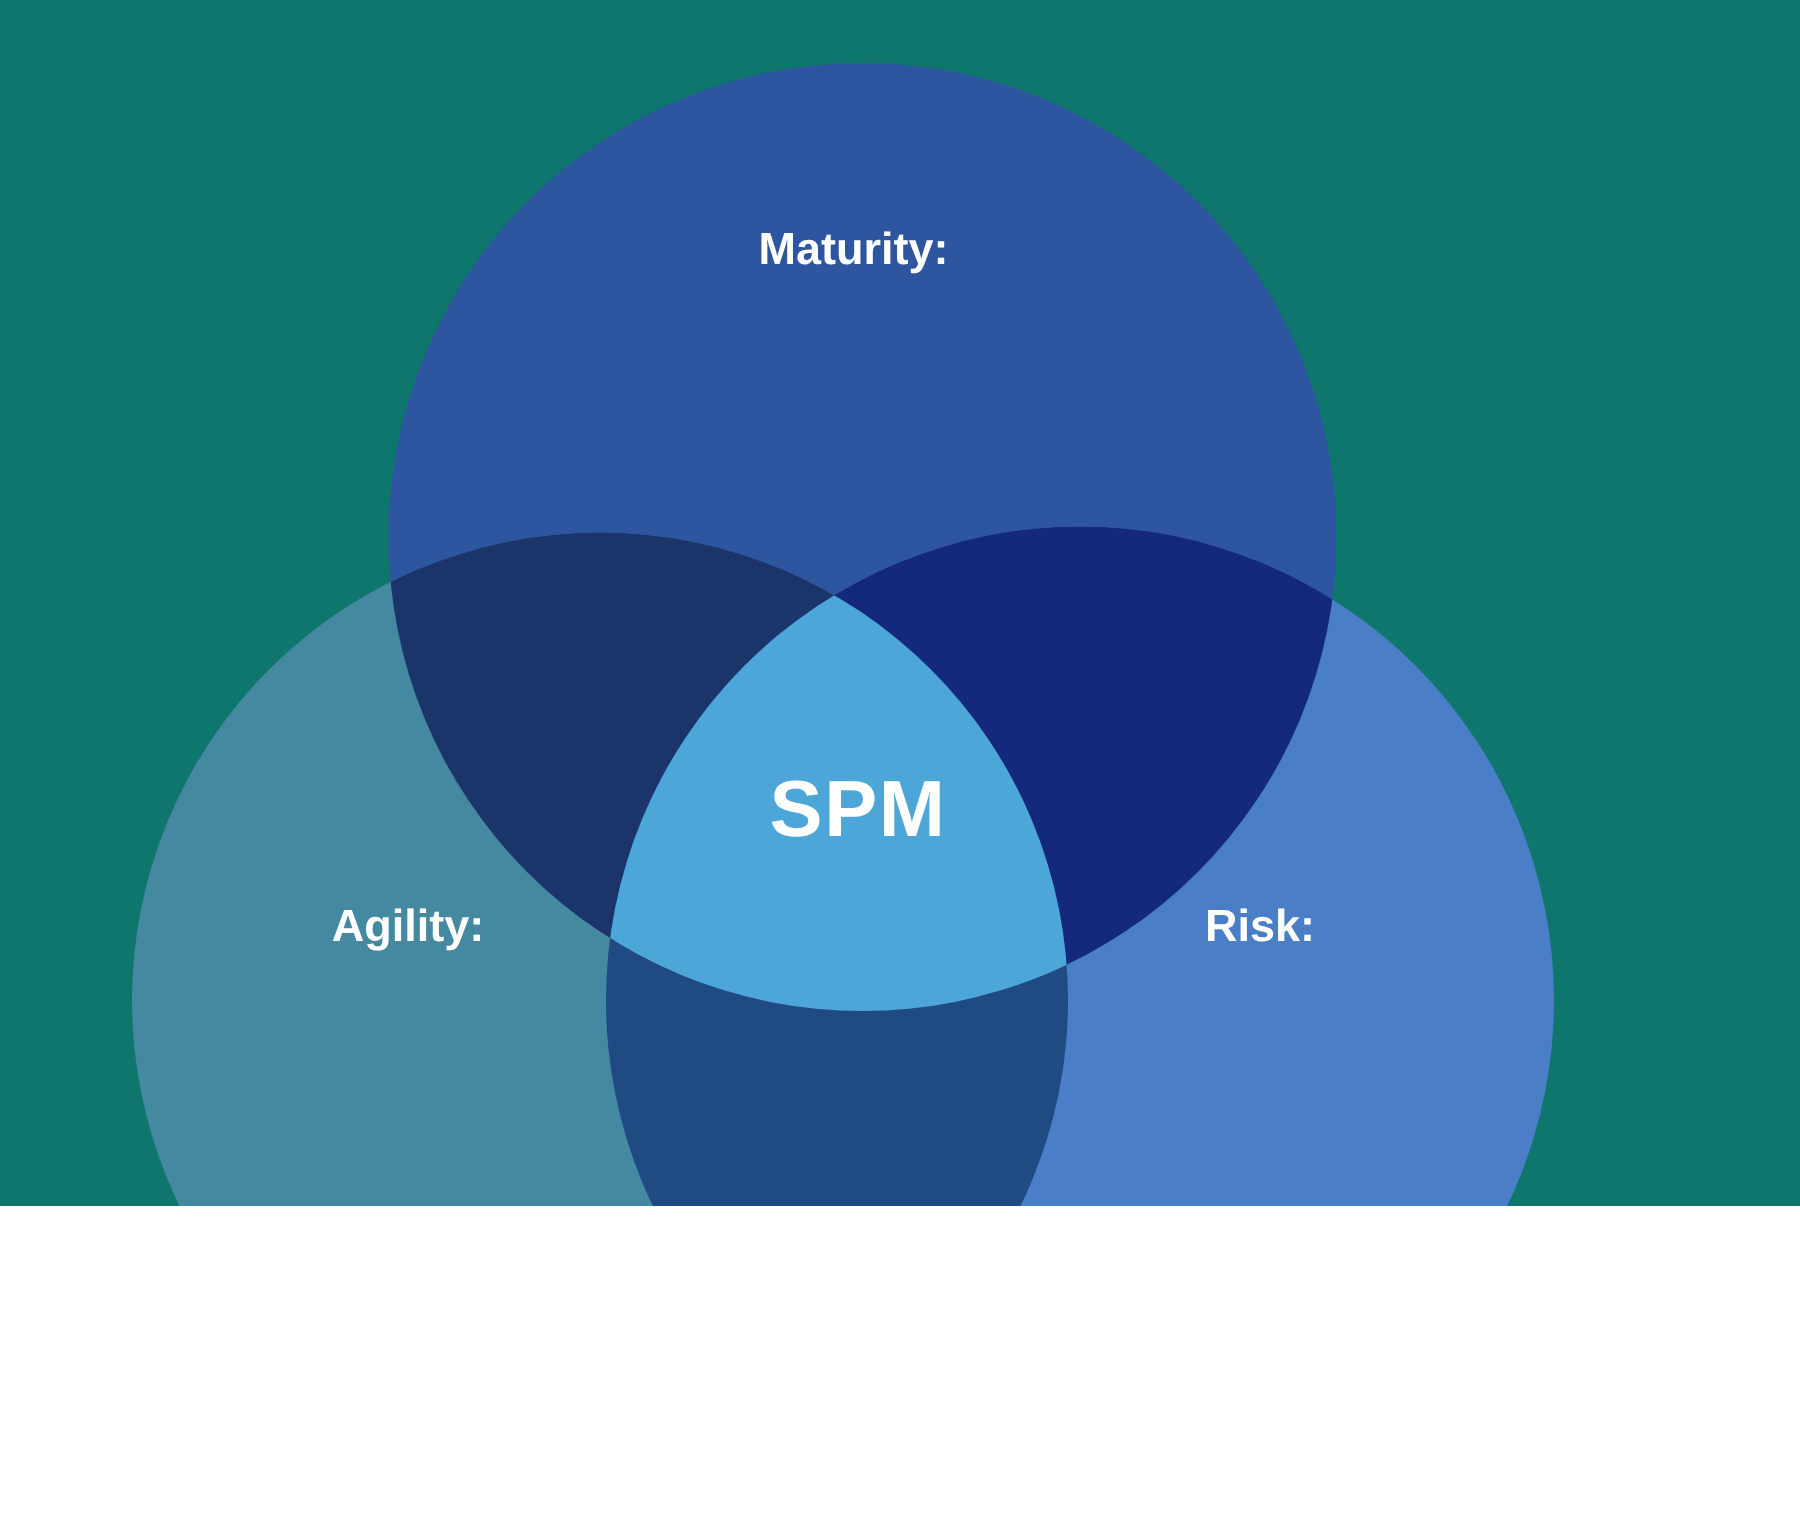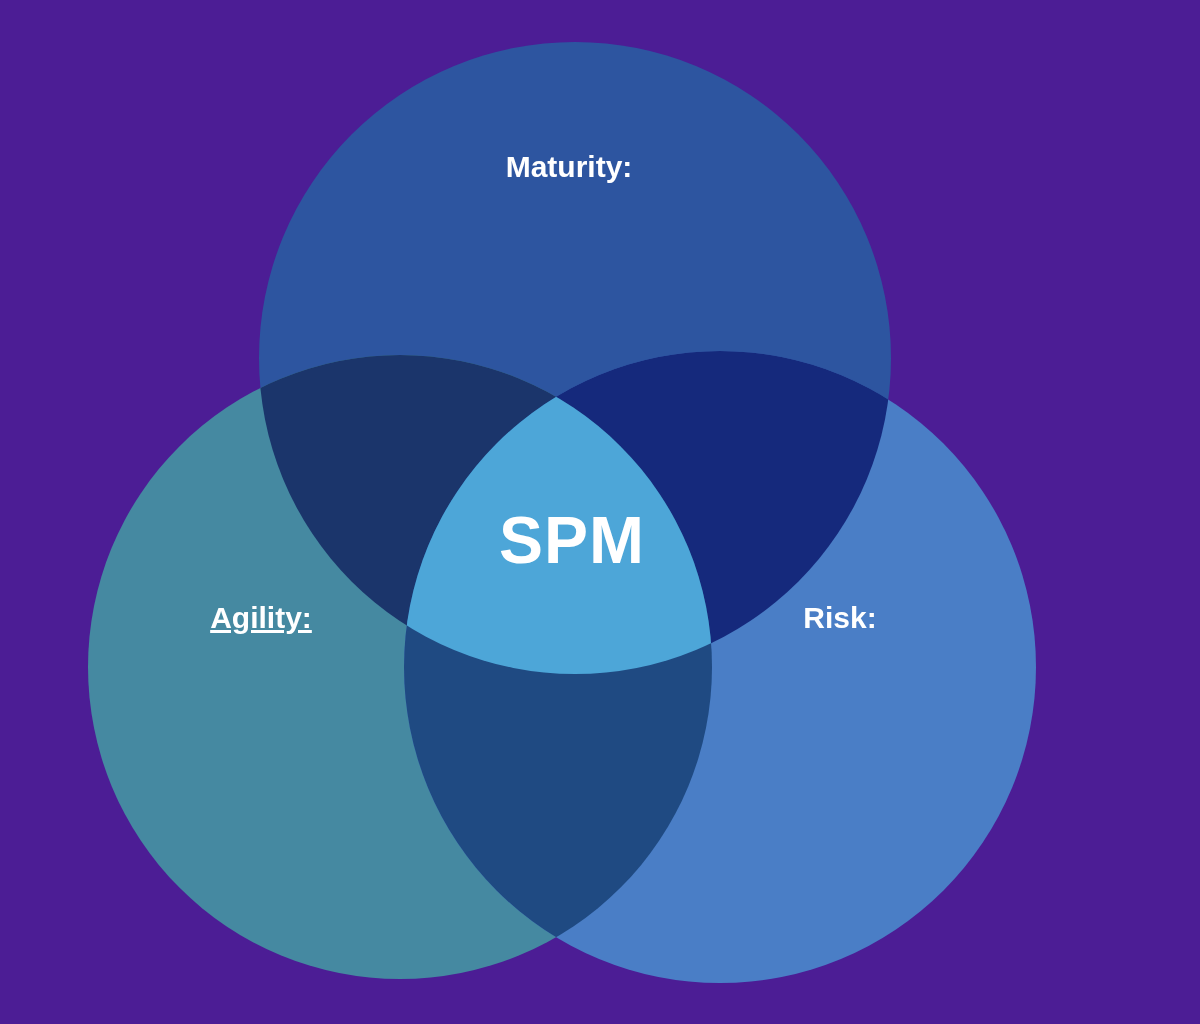--- a/index.html
+++ b/index.html
@@ -3,22 +3,22 @@
 <meta charset="utf-8">
 <style>
   html, body {
     margin: 0;
     padding: 0;
     background: #ffffff;
   }
   .stage {
     position: relative;
     width: 1200px;
-    height: 1024px;
-    background: #4c1d95;
+    height: 804px;
+    background: #0f766e;
     overflow: hidden;
     font-family: "Liberation Sans", sans-serif;
   }
   .stage svg {
     position: absolute;
     left: 0;
     top: 0;
   }
   .label {
     position: absolute;
@@ -28,30 +28,30 @@
     line-height: 38px;
     transform: translateX(-50%);
   }
   .label .heading {
     font-weight: bold;
   }
   .label .body {
     white-space: pre-line;
   }
   .label-maturity { left: 569px; top: 148px; width: 560px; }
-  .label-agility  { left: 261px; top: 599px; width: 360px; text-decoration: underline; }
+  .label-agility  { left: 272px; top: 599px; width: 360px; }
   .label-risk     { left: 840px; top: 599px; width: 360px; }
   .center-label {
     position: absolute;
     left: 572px;
     top: 505px;
     transform: translateX(-50%);
     color: #ffffff;
     font-weight: bold;
-    font-size: 66px;
+    font-size: 53px;
     line-height: 70px;
     letter-spacing: 1px;
   }
 </style>
 </head>
 <body>
 
 <div class="stage">
 
   <svg width="1200" height="1024" viewBox="0 0 1200 1024">

